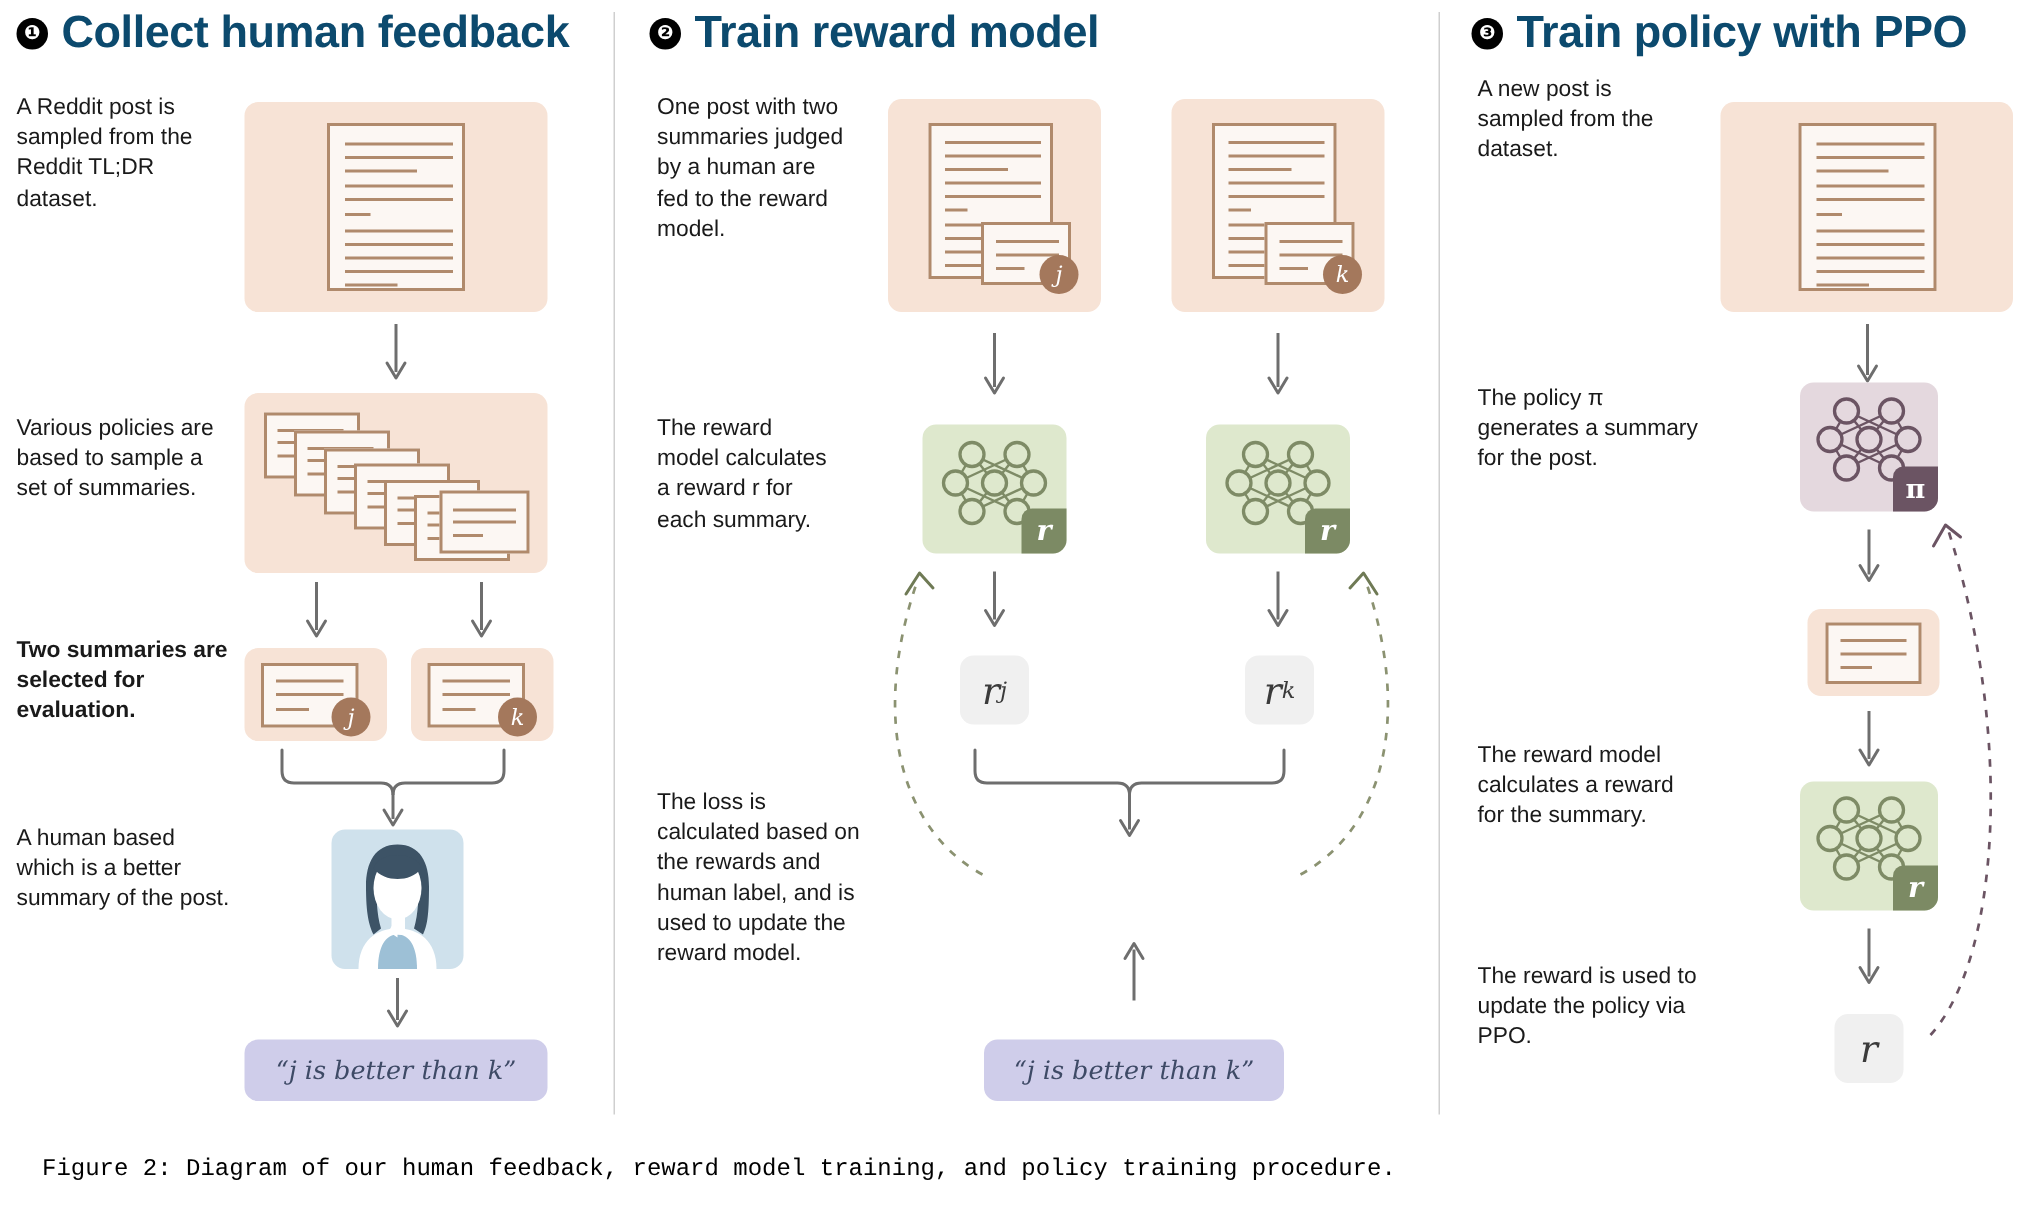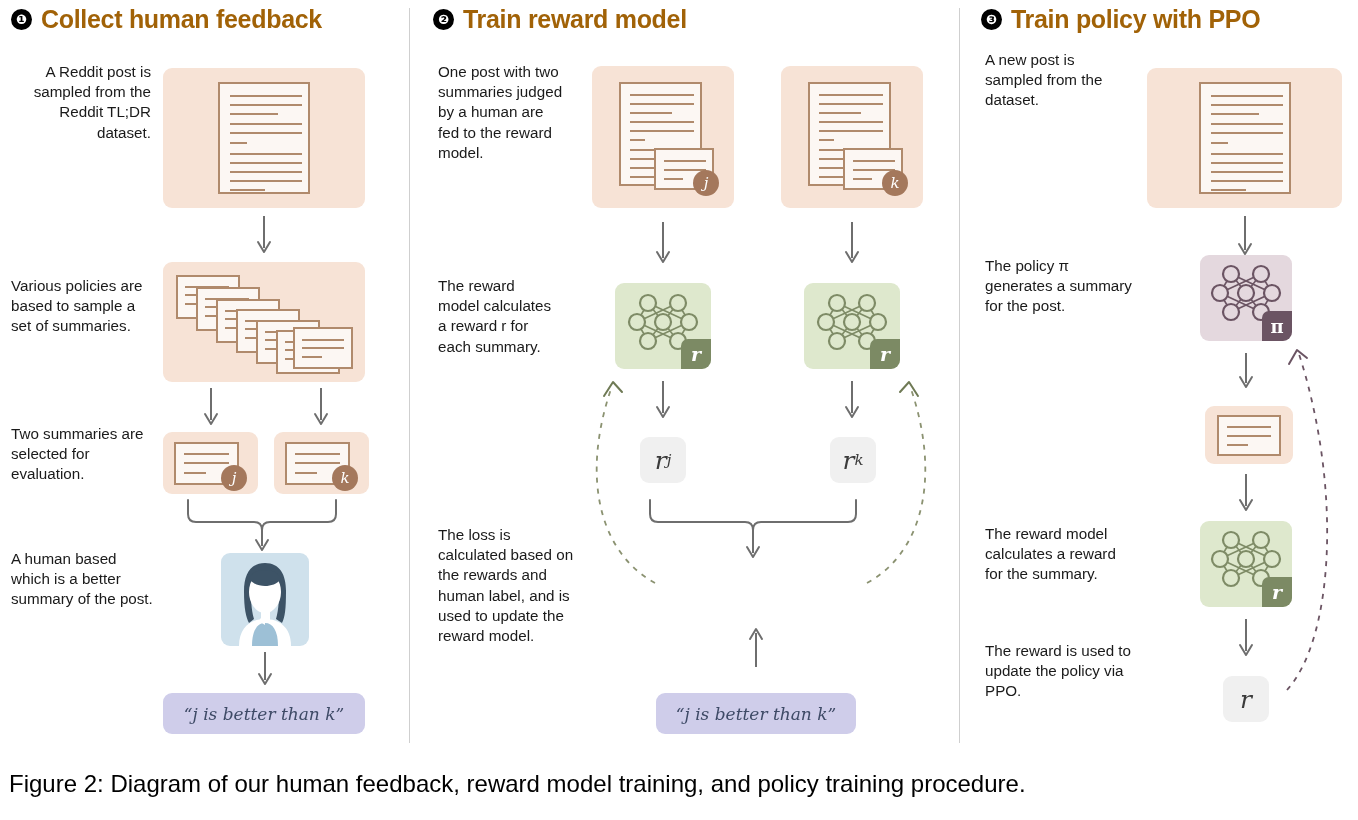--- a/index.html
+++ b/index.html
@@ -14,21 +14,21 @@
   .vrule{position:absolute;width:1px;background:#cfcfcf;}
 
   
   .col-head{position:absolute;display:flex;align-items:center;gap:9px;}
   .badge-num{
     width:21px;height:21px;border-radius:50%;background:#000;color:#fff;
     font-size:13px;font-weight:bold;display:flex;align-items:center;
     justify-content:center;line-height:1;flex:0 0 auto;
     font-family:"DejaVu Sans", sans-serif;
   }
-  .col-title{font-size:25px;font-weight:bold;letter-spacing:-0.3px;color:#a16207;white-space:nowrap;}
+  .col-title{font-size:30px;font-weight:bold;letter-spacing:-0.3px;color:#0c4a6e;white-space:nowrap;}
 
   
   .caption{position:absolute;font-size:15.2px;line-height:1.33;color:#1a1a1a;}
 
   
   .tile{position:absolute;border-radius:9px;}
   .tile.peach{background:#F7E3D6;}
   .tile.green{background:#DEE8CD;}
   .tile.mauve{background:#E4D8DE;}
   .tile.blue{background:#CFE1EC;overflow:hidden;}
@@ -58,22 +58,22 @@
   .sub{font-size:15px;vertical-align:sub;font-style:italic;}
   .loss-txt{font-size:25px;color:#3b3b3b;white-space:nowrap;font-family:"Liberation Sans",sans-serif;}
   .loss-txt .it{font-style:italic;}
   .lav-txt{
     font-family:"DejaVu Serif", serif;font-style:italic;font-size:17px;color:#3E4A66;
     width:100%;text-align:center;
   }
 
   
   .figcap{
-    position:absolute;left:9px;top:770px;width:1330px;
-    font-family:Liberation Sans, sans-serif;font-size:24px;color:#000;
+    position:absolute;left:28px;top:770px;width:1330px;
+    font-family:Liberation Mono, monospace;font-size:16px;color:#000;
     white-space:nowrap;
   }
   svg{position:absolute;overflow:visible;}
 </style>
 </head>
 <body>
 
 <div class="stage">
 
   <div class="vrule" style="left:409px;top:8px;height:735px;"></div>
@@ -85,23 +85,23 @@
   </div>
   <div class="col-head" style="left:433px;top:5px;">
     <div class="badge-num">❷</div>
     <div class="col-title">Train reward model</div>
   </div>
   <div class="col-head" style="left:981px;top:5px;">
     <div class="badge-num">❸</div>
     <div class="col-title">Train policy with PPO</div>
   </div>
 
-  <div class="caption" style="left:11px;top:62px;width:140px;text-align:right;">A Reddit post is sampled from the Reddit TL;DR dataset.</div>
+  <div class="caption" style="left:11px;top:62px;width:140px;">A Reddit post is sampled from the Reddit TL;DR dataset.</div>
   <div class="caption" style="left:11px;top:276px;width:142px;">Various policies are based to sample a set of summaries.</div>
-  <div class="caption" style="left:11px;top:424px;width:145px;">Two summaries are selected for evaluation.</div>
+  <div class="caption" style="left:11px;top:424px;width:145px;font-weight:bold;">Two summaries are selected for evaluation.</div>
   <div class="caption" style="left:11px;top:549px;width:148px;">A human based which is a better summary of the post.</div>
 
   <div class="tile peach" style="left:163px;top:68px;width:202px;height:140px;">
     <div class="doc" style="left:55px;top:14px;width:92px;height:112px;">
       <div class="line" style="left:10px;top:11px;width:72px;"></div>
       <div class="line" style="left:10px;top:20px;width:72px;"></div>
       <div class="line" style="left:10px;top:29px;width:48px;"></div>
       <div class="line" style="left:10px;top:39px;width:72px;"></div>
       <div class="line" style="left:10px;top:48px;width:72px;"></div>
       <div class="line" style="left:10px;top:58px;width:17px;"></div>
@@ -342,21 +342,21 @@
     <path d="M95,215 C40,185 20,110 52,18" stroke="#8B9271" stroke-width="1.8" fill="none" stroke-dasharray="5 6"></path>
     <path d="M44,28 L53,14 L62,24" stroke="#6F7A55" stroke-width="2" fill="none" stroke-linecap="round" stroke-linejoin="round"></path>
   </svg>
   <svg width="110" height="230" style="left:852px;top:368px;">
     <path d="M15,215 C70,185 90,110 58,18" stroke="#8B9271" stroke-width="1.8" fill="none" stroke-dasharray="5 6"></path>
     <path d="M48,24 L57,14 L66,28" stroke="#6F7A55" stroke-width="2" fill="none" stroke-linecap="round" stroke-linejoin="round"></path>
   </svg>
 
   <div class="caption" style="left:985px;top:50px;width:150px;">A new post is sampled from the dataset.</div>
   <div class="caption" style="left:985px;top:256px;width:148px;">The policy π generates a summary for the post.</div>
-  <div class="caption" style="left:985px;top:524px;width:150px;">The reward model calculates a reward for the summary.</div>
+  <div class="caption" style="left:985px;top:494px;width:150px;">The reward model calculates a reward for the summary.</div>
   <div class="caption" style="left:985px;top:641px;width:148px;">The reward is used to update the policy via PPO.</div>
 
   <div class="tile peach" style="left:1147px;top:68px;width:195px;height:140px;">
     <div class="doc" style="left:52px;top:14px;width:92px;height:112px;">
       <div class="line" style="left:10px;top:11px;width:72px;"></div>
       <div class="line" style="left:10px;top:20px;width:72px;"></div>
       <div class="line" style="left:10px;top:29px;width:48px;"></div>
       <div class="line" style="left:10px;top:39px;width:72px;"></div>
       <div class="line" style="left:10px;top:48px;width:72px;"></div>
       <div class="line" style="left:10px;top:58px;width:17px;"></div>

